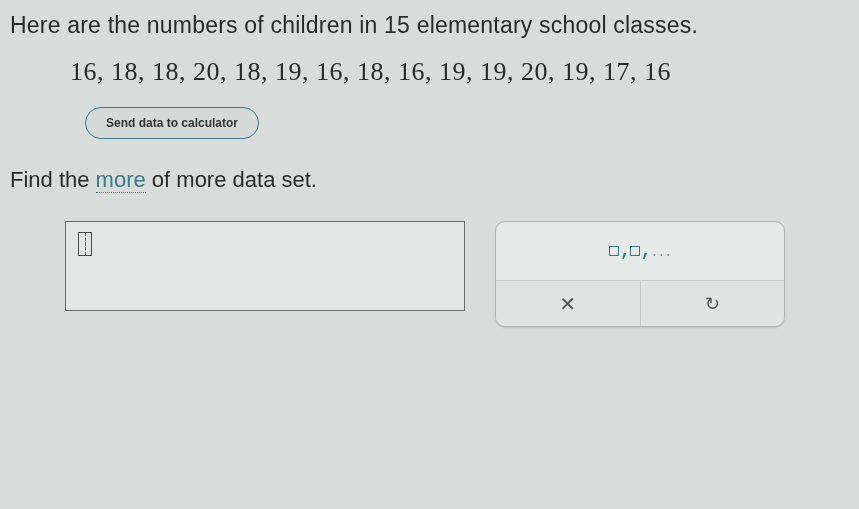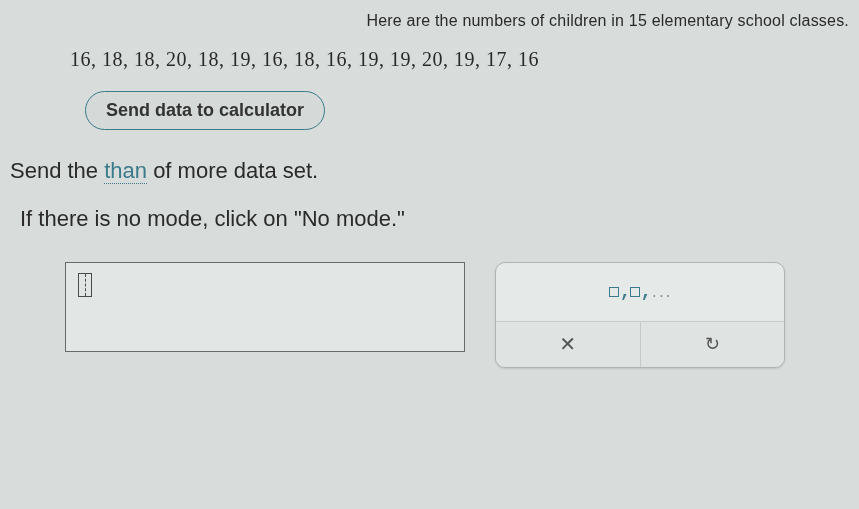--- a/index.html
+++ b/index.html
@@ -10,44 +10,43 @@
     body {
       font-family: Arial, Helvetica, sans-serif;
       background: #d8dcdb;
       width: 859px;
       height: 509px;
       padding: 12px 10px;
       color: #2a2a2a;
       overflow: hidden;
     }
     .intro {
-      font-size: 16px;
+      font-size: 23px;
       font-weight: 500;
       margin-bottom: 18px;
       letter-spacing: 0.2px;
-      text-align: right;
     }
     .data-row {
-      font-size: 20px;
+      font-size: 26px;
       font-weight: 500;
       margin-left: 60px;
       margin-bottom: 20px;
       font-family: Georgia, 'Times New Roman', serif;
       letter-spacing: 0.5px;
     }
     .send-btn-wrap {
       margin-left: 75px;
       margin-bottom: 28px;
     }
     .send-btn {
       display: inline-block;
       border: 1.5px solid #3a7a8a;
       border-radius: 24px;
       padding: 8px 20px;
-      font-size: 18px;
+      font-size: 12px;
       font-weight: 600;
       color: #333;
       background: #d5d9d8;
       cursor: pointer;
     }
     .find-line {
       font-size: 22px;
       font-weight: 500;
       margin-bottom: 20px;
     }
@@ -176,25 +175,24 @@
 
 <div class="intro">Here are the numbers of children in 15 elementary school classes.</div>
 
 <div class="data-row">16, 18, 18, 20, 18, 19, 16, 18, 16, 19, 19, 20, 19, 17, 16</div>
 
 <div class="send-btn-wrap">
   <span class="send-btn">Send data to calculator</span>
 </div>
 
 <div class="find-line">
-  <span>Send the </span><span class="modes-link">than</span><span> of more data set.</span>
+  <span>Find the </span><span class="modes-link">more</span><span> of more data set.</span>
 </div>
 
 <div class="instr">
-  <div>If there is no mode, click on "No mode."</div>
 </div>
 
 <div class="answer-row">
   <div class="answer-box">
     <span class="cursor-icon"></span>
   </div>
 
   <div class="controls-box">
     <div class="controls-top">
       <div class="ctrl-cell">

